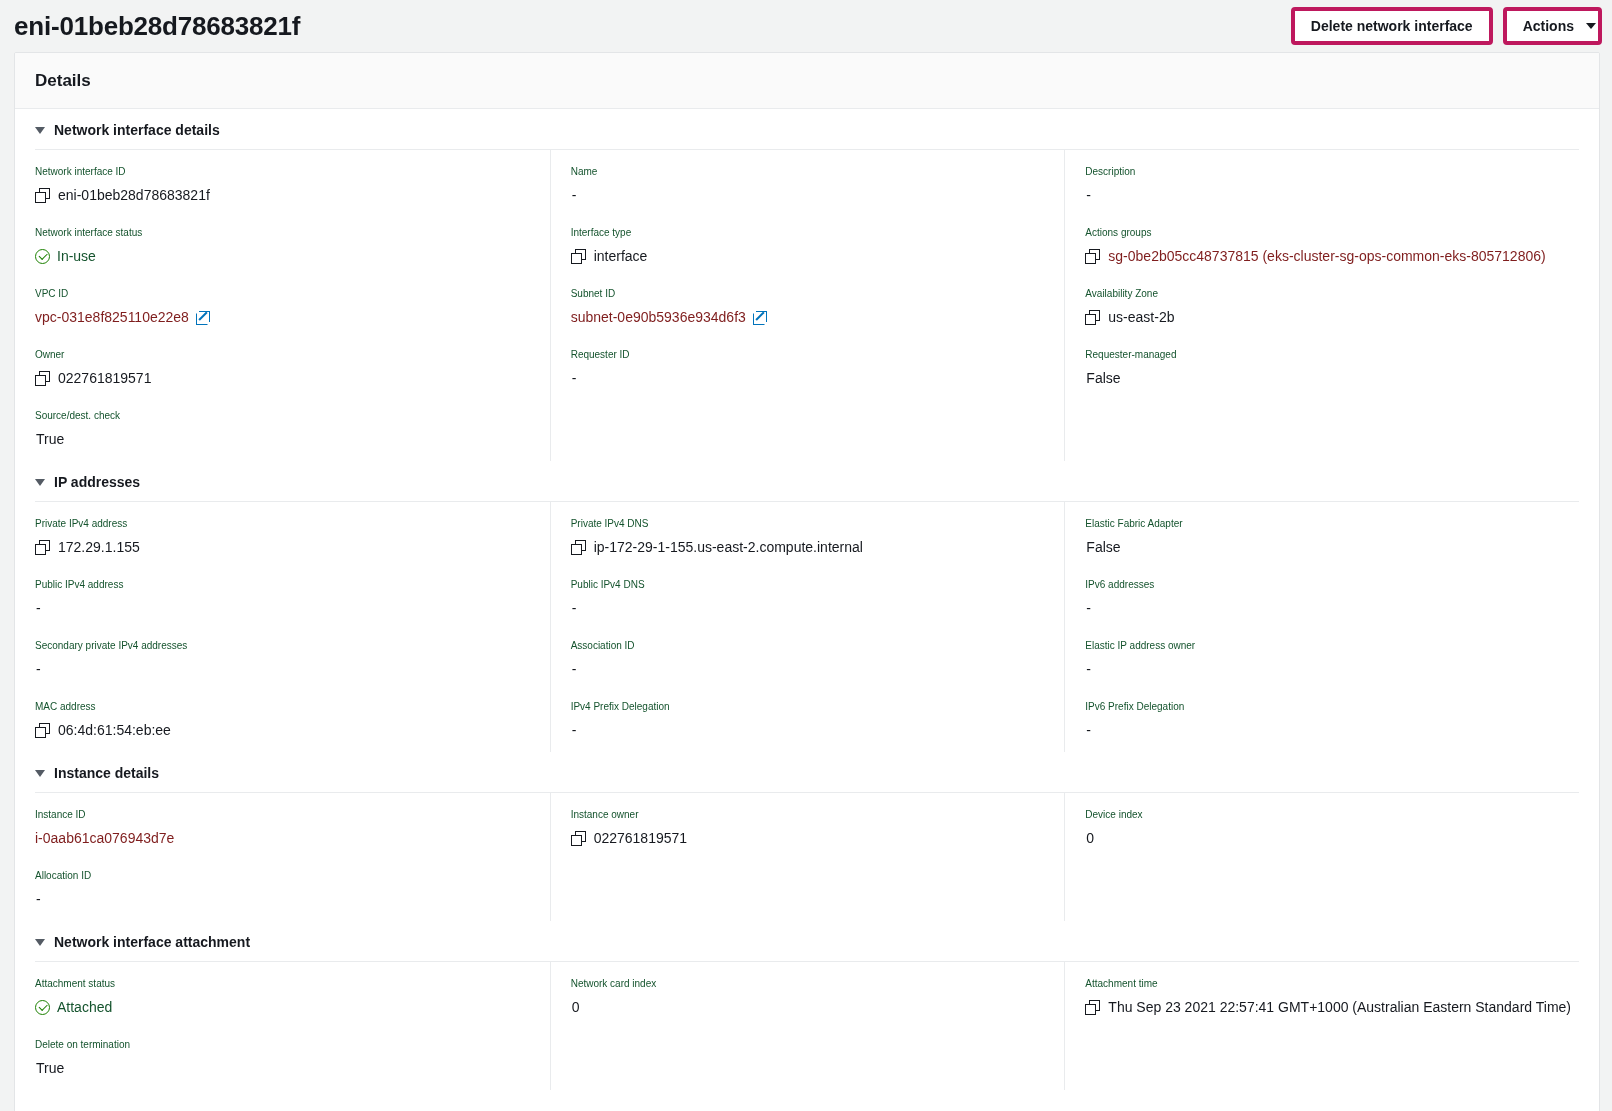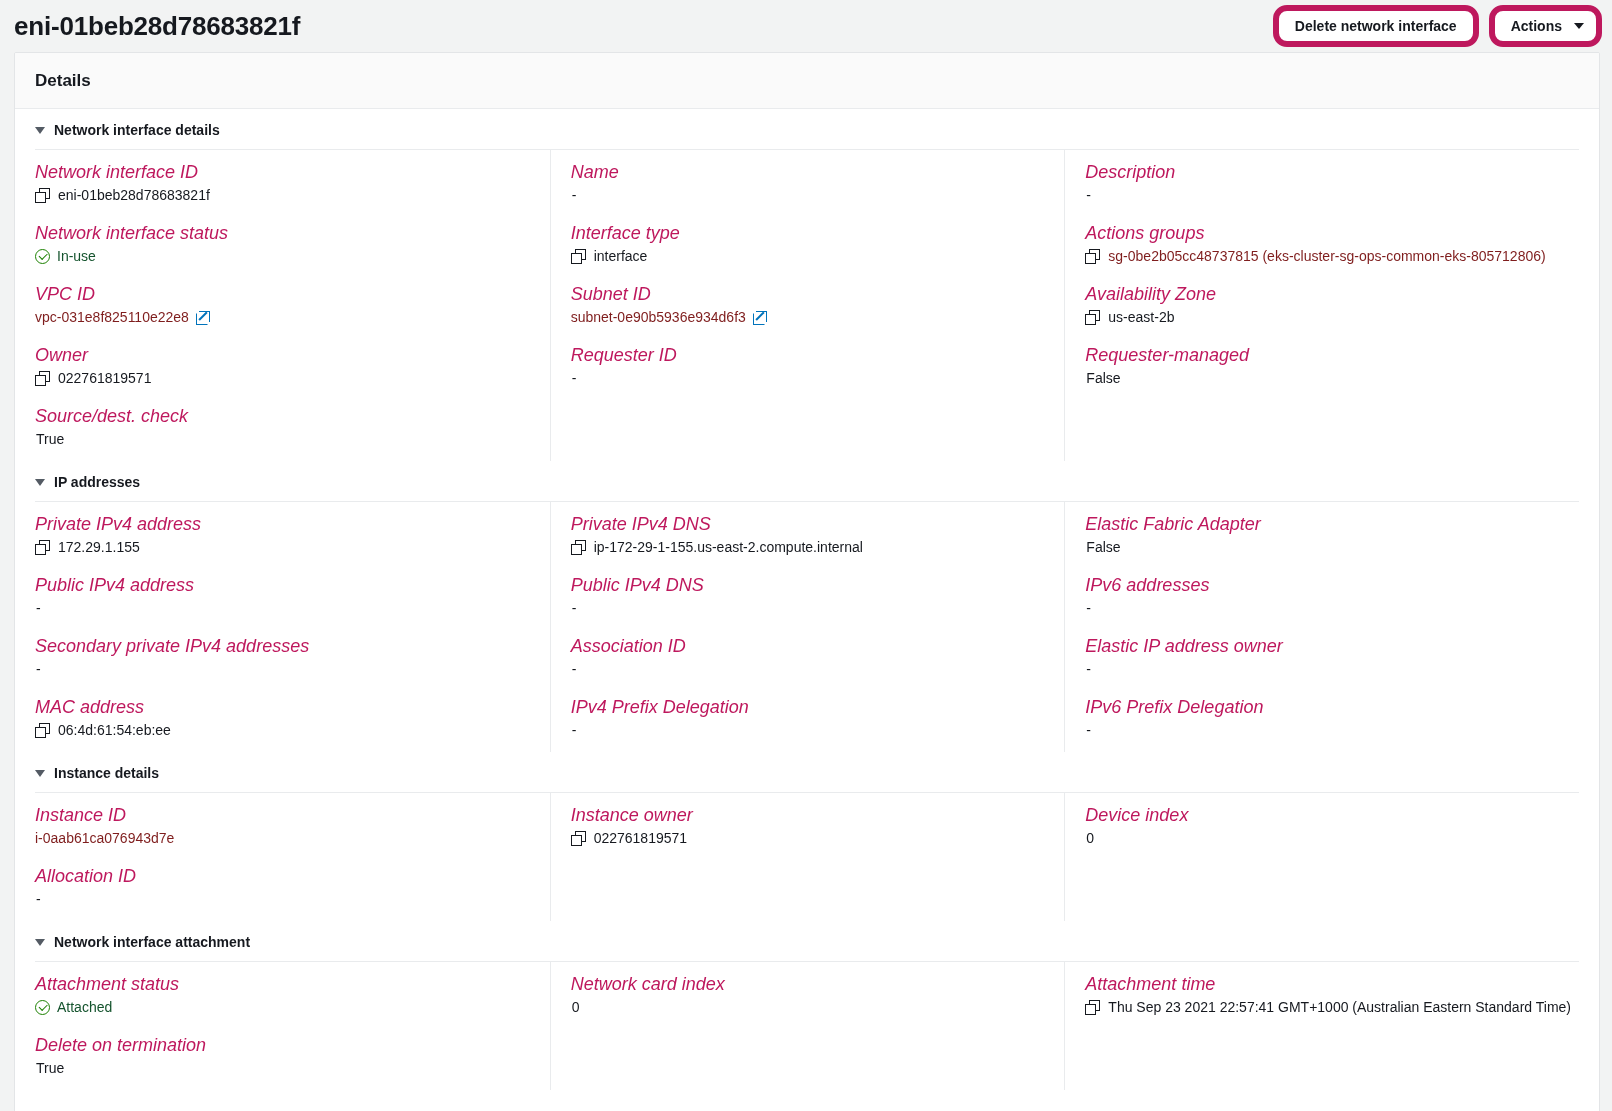--- a/index.html
+++ b/index.html
@@ -23,33 +23,33 @@
   }
   .page-title {
     font-size: 26px;
     font-weight: 700;
     letter-spacing: -0.2px;
     color: #16191f;
     white-space: nowrap;
   }
   .header-actions { display: flex; align-items: center; gap: 10px; }
   .btn {
-    border: 6px solid #be185d;
-    border-radius: 14px;
+    border: 4px solid #be185d;
+    border-radius: 4px;
     background: #ffffff;
     color: #16191f;
     font-family: "Liberation Sans", sans-serif;
     font-size: 14px;
     font-weight: 700;
     padding: 7px 16px;
     line-height: 16px;
     cursor: pointer;
     white-space: nowrap;
   }
-  .btn-actions { display: inline-flex; align-items: center; gap: 12px; padding-right: 12px; }
+  .btn-actions { display: inline-flex; align-items: center; gap: 12px; padding-right: 2px; }
   .caret {
     width: 0; height: 0;
     border-left: 5px solid transparent;
     border-right: 5px solid transparent;
     border-top: 6px solid #16191f;
     display: inline-block;
   }
 
   
   .card {
@@ -105,25 +105,24 @@
   .col + .col {
     border-left: 1px solid #e9ebed;
     padding-left: 20px;
   }
   .col:first-child { padding-right: 22px; }
   .col:nth-child(2) { padding-right: 22px; }
 
   .field { margin-bottom: 18px; }
   .field:last-child { margin-bottom: 6px; }
   .field-label {
-    font-size: 18px;
-    color: #be185d;
+    font-size: 10px;
+    color: #14532d;
     line-height: 20px;
     margin-bottom: 3px;
-    font-style: italic;
   }
   .field-value {
     font-size: 14px;
     color: #16191f;
     line-height: 20px;
     display: flex;
     align-items: center;
     white-space: nowrap;
   }
   .field-value.plain { padding-left: 1px; }

